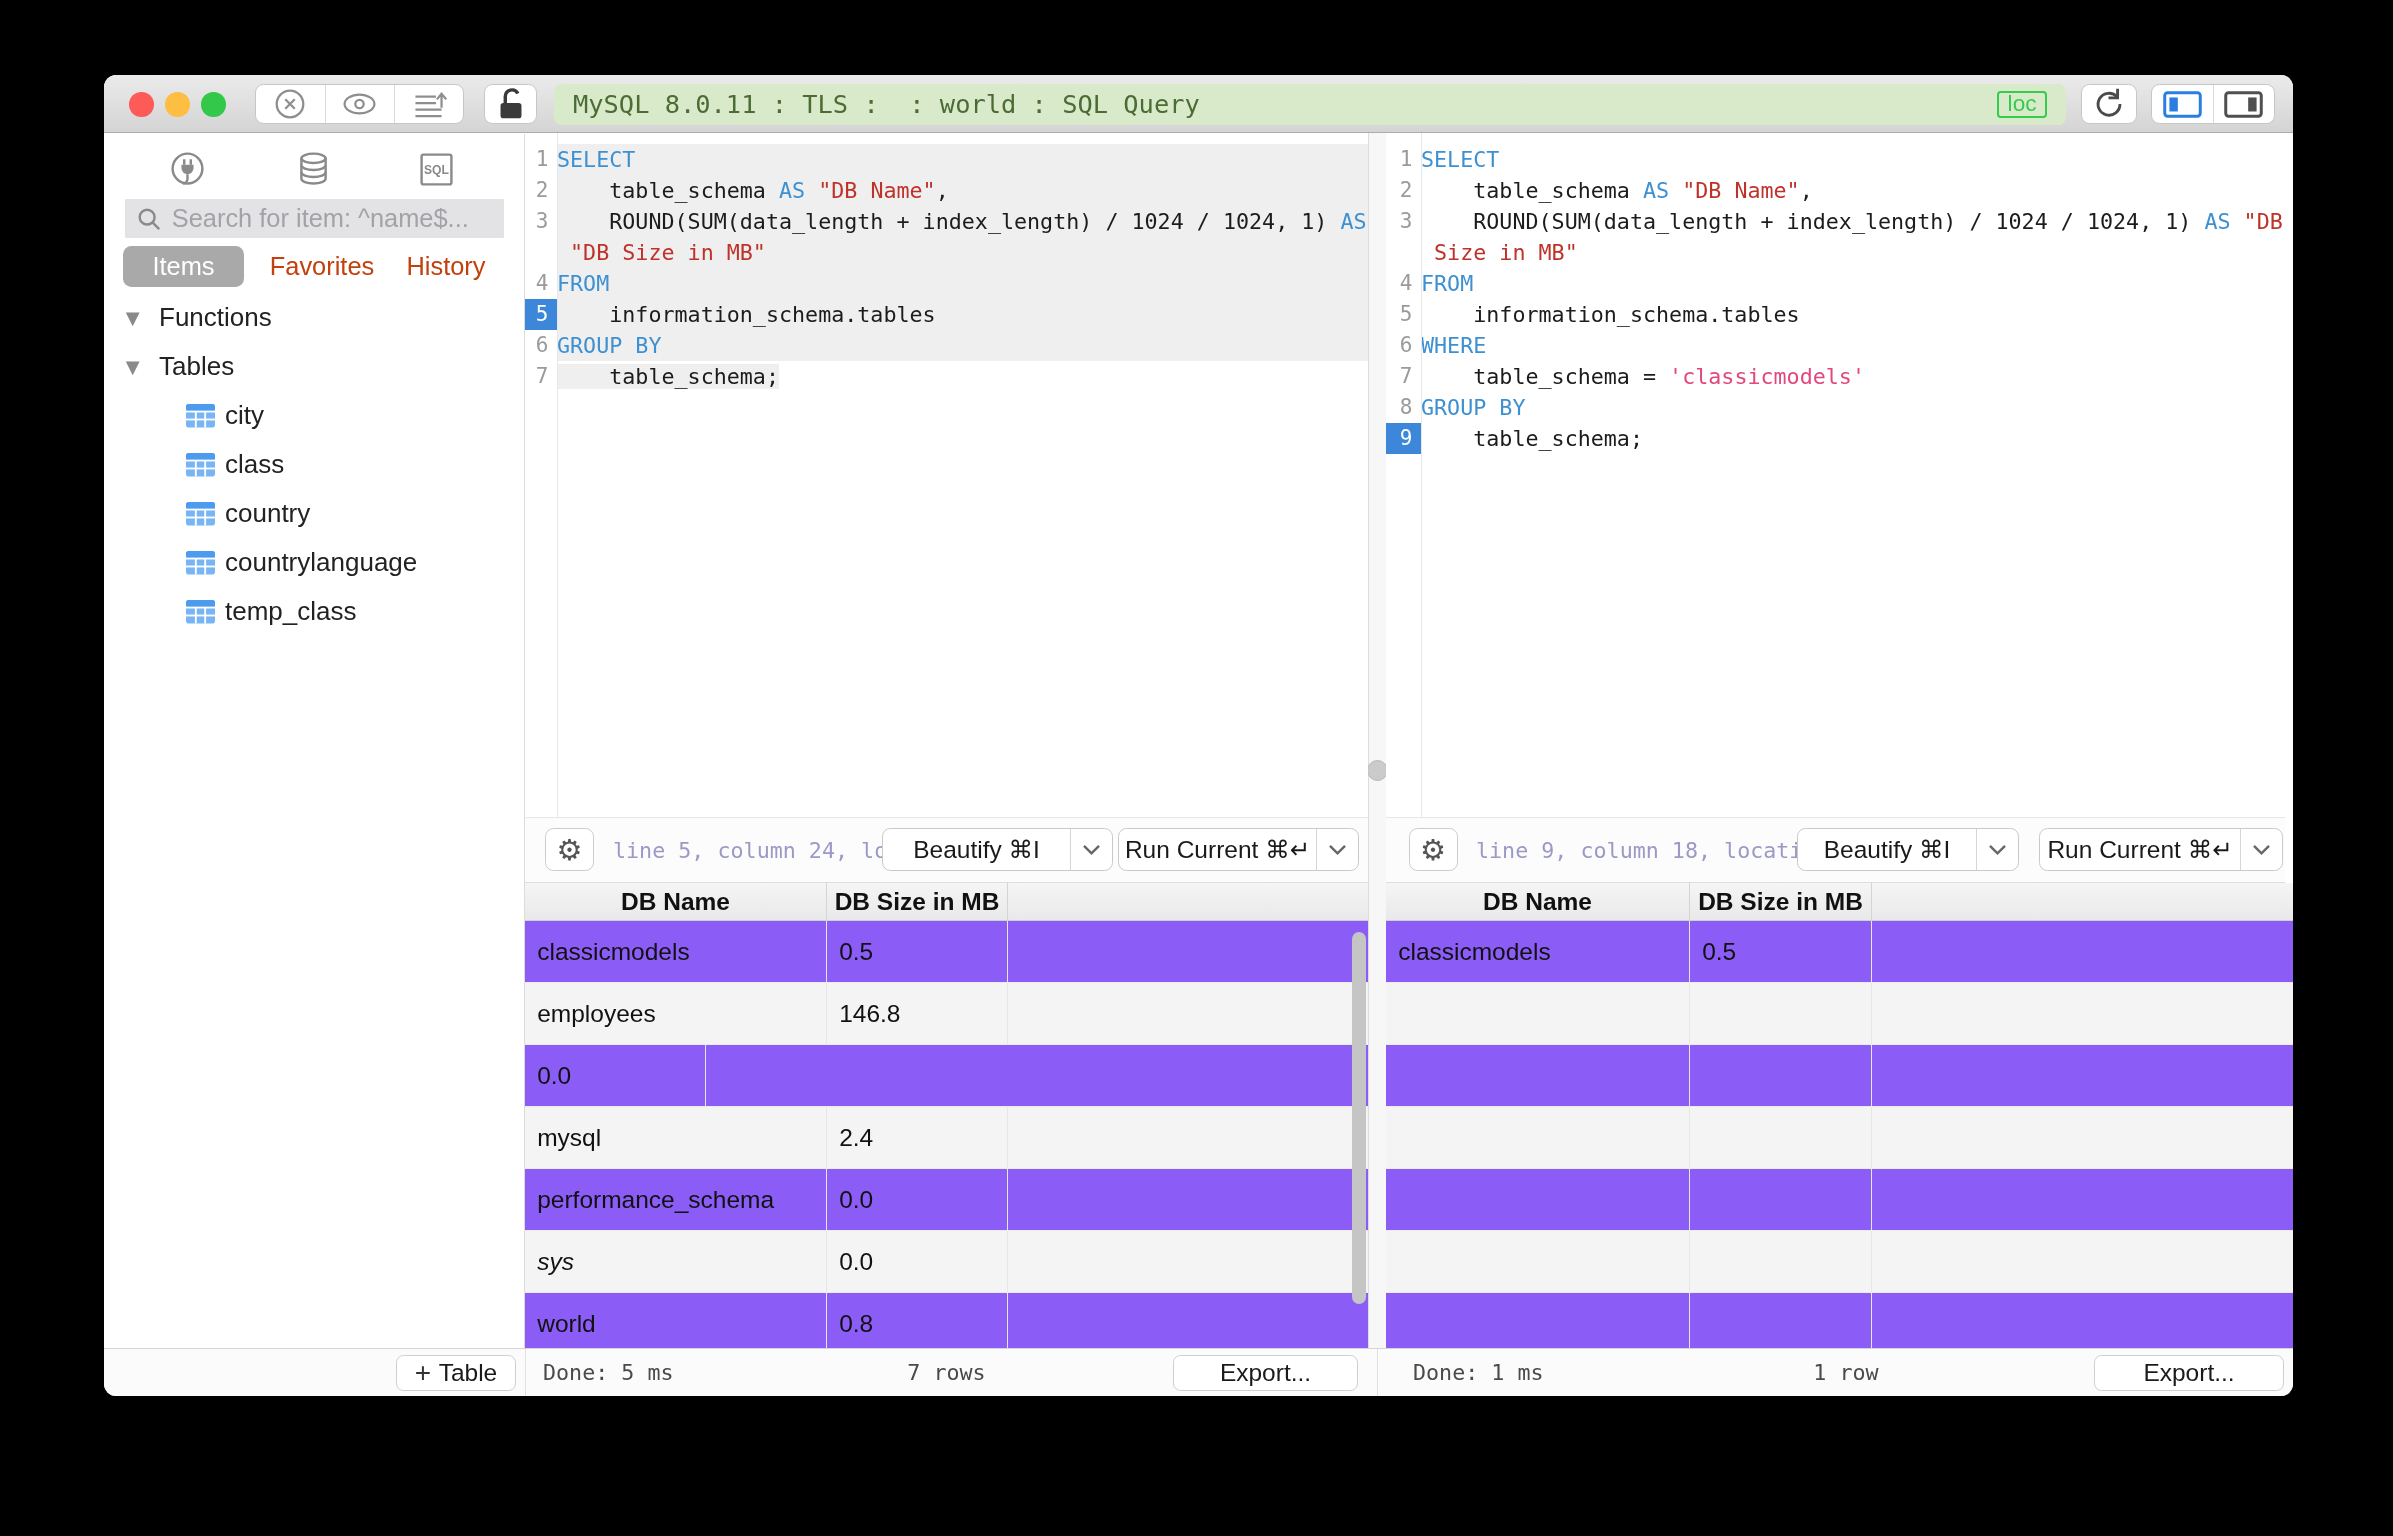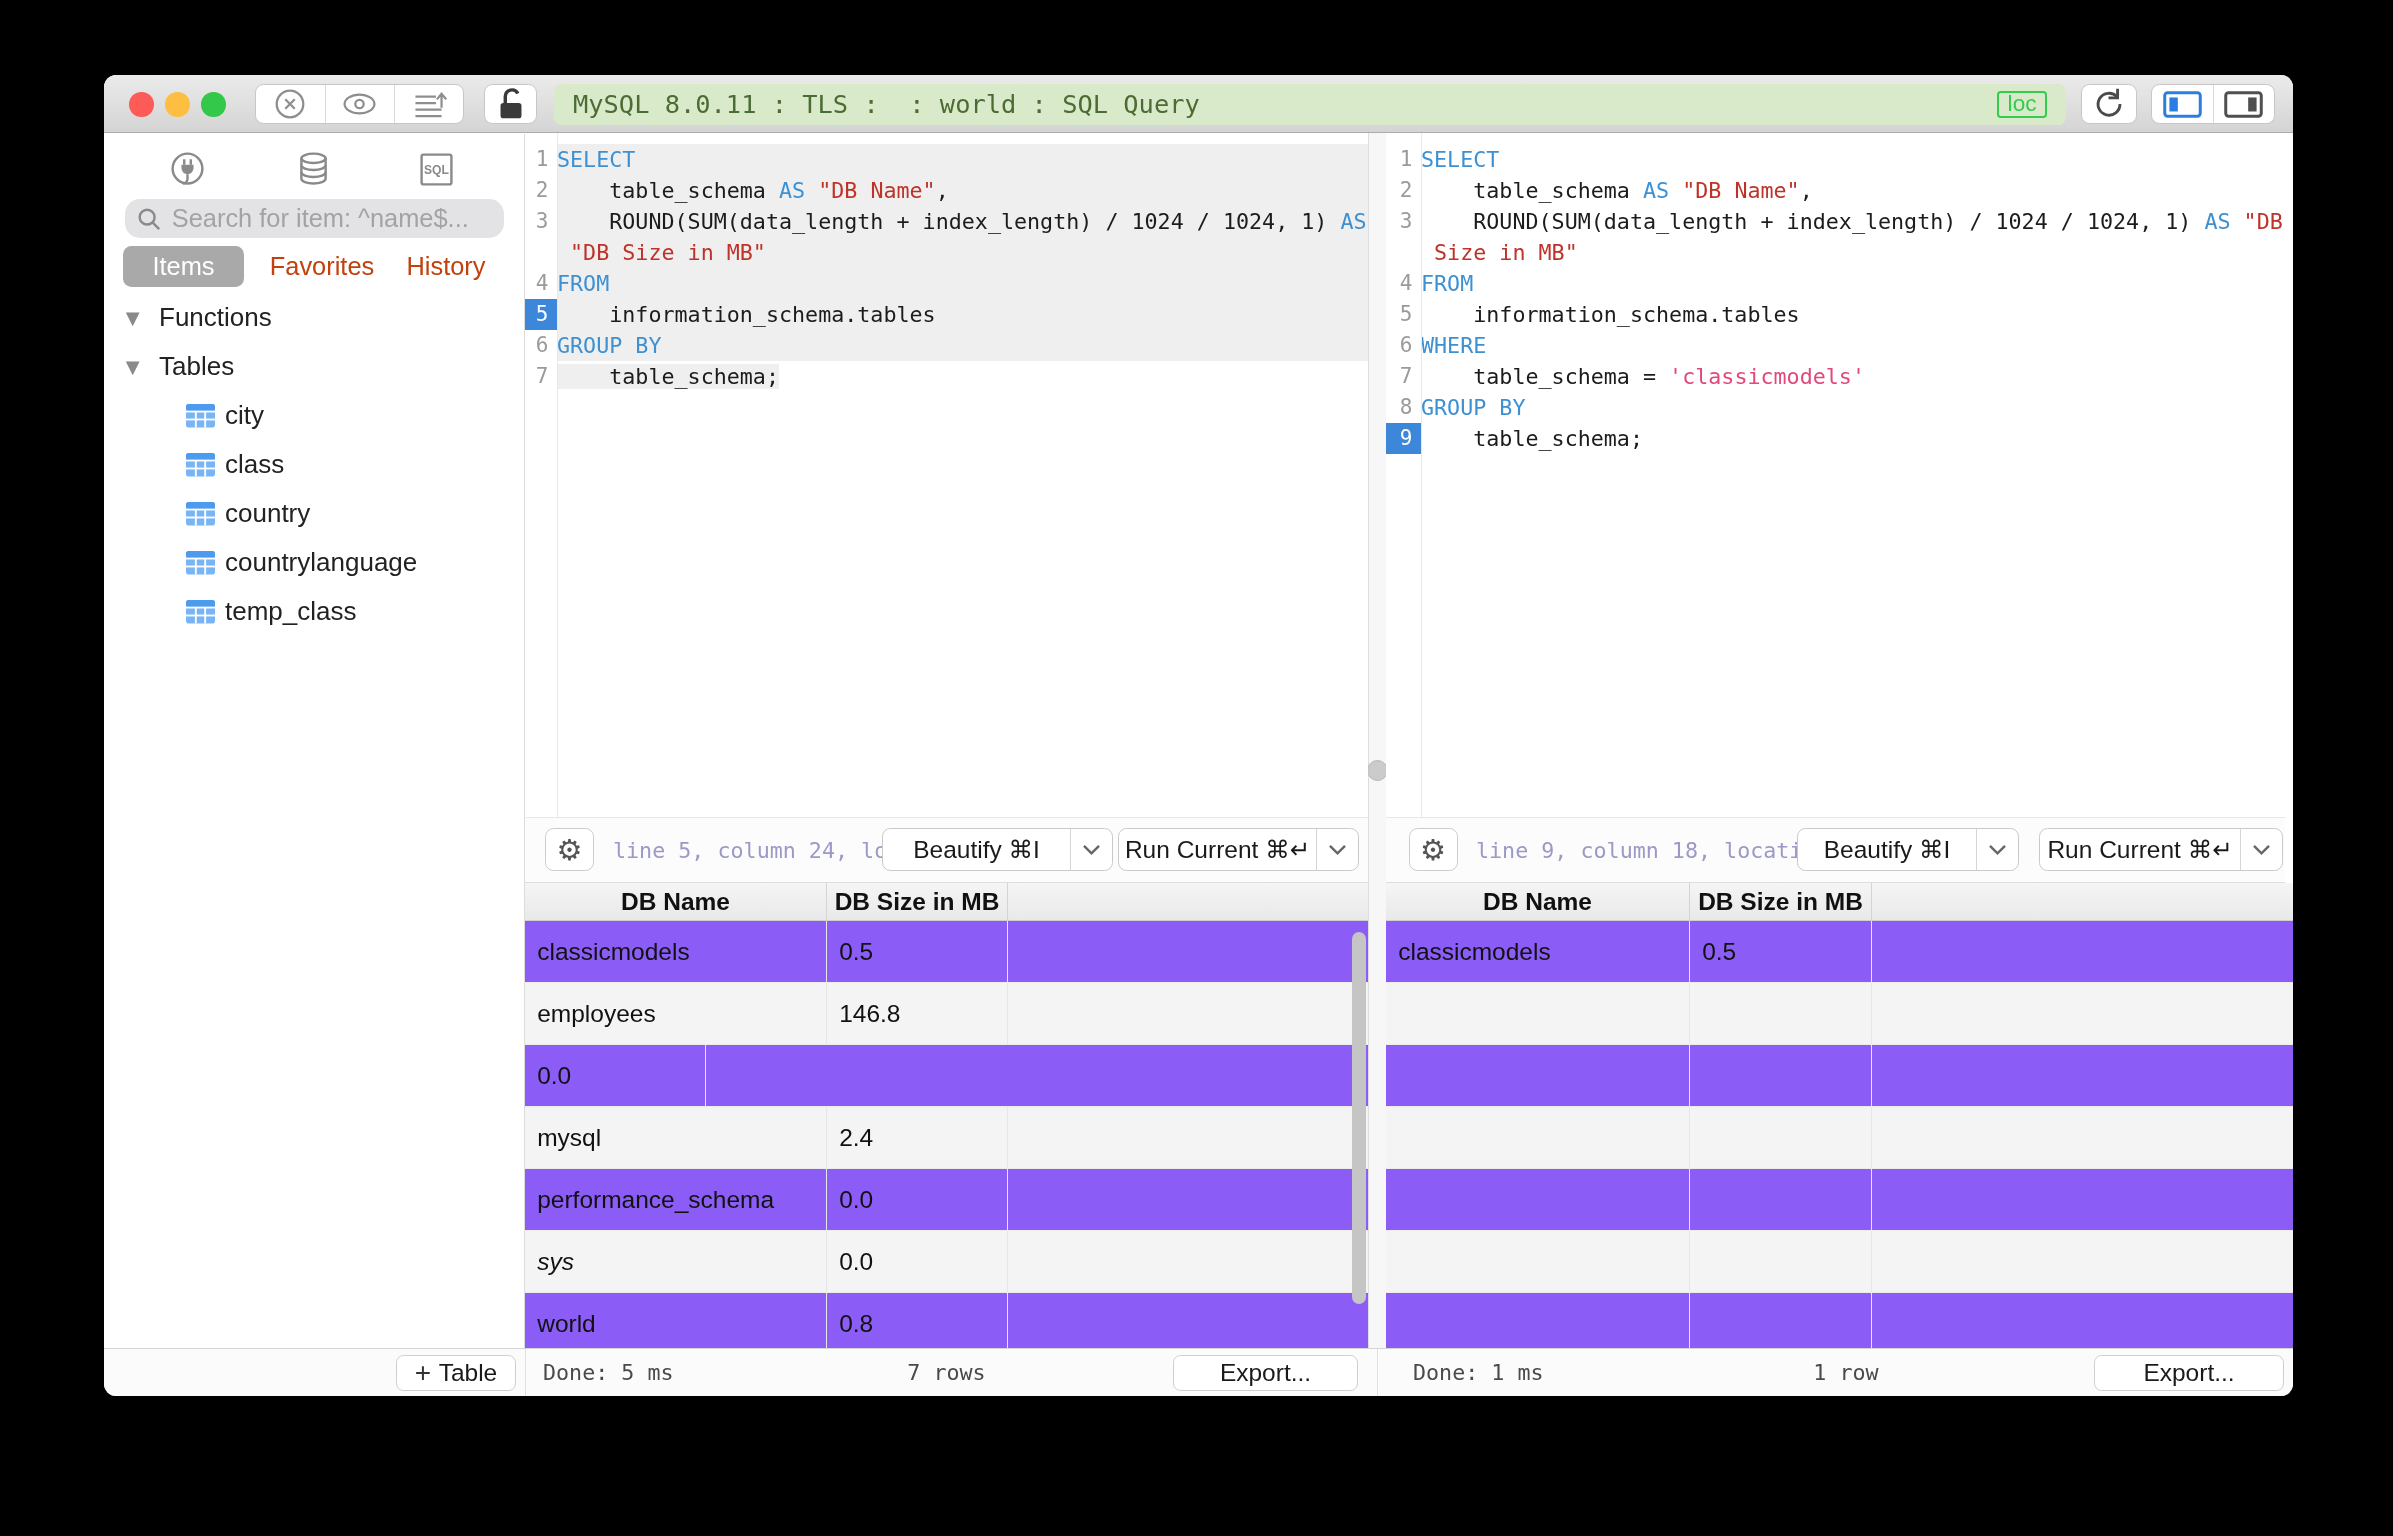--- a/index.html
+++ b/index.html
@@ -29,21 +29,21 @@
     border-radius:3.8px;color:#33CC4E;font-size:22.6px;line-height:22.6px;display:flex;align-items:center;}
   #refresh-btn{left:1977px;width:56px;}
   #grp-panels{left:2047px;width:124px;}
   #grp-panels .tb-seg{width:62px;}
 
   
   .sidebar{position:absolute;left:0;top:59px;width:421px;bottom:48px;background:#fff;
     border-right:0.9px solid #DCDCDC;}
   .sb-iconbtn{position:absolute;top:15px;width:43px;height:43px;display:flex;justify-content:center;}
   .search-box{position:absolute;left:21px;top:65px;width:379px;height:39px;background:#E3E2E5;
-    border-radius:15px;display:flex;align-items:center;padding:0 11.3px;}
+    border-radius:1px;display:flex;align-items:center;padding:0 11.3px;}
   .search-box input{flex:1;border:none;background:transparent;outline:none;font-size:25.4px;
     color:#222;font-family:"Liberation Sans",sans-serif;margin-left:7.5px;}
   .search-box input::placeholder{color:#A2A2A7;}
   .tabs{position:absolute;left:0;top:112px;width:421px;height:41px;}
   .tab{position:absolute;top:0;height:41px;display:flex;align-items:center;justify-content:center;
     font-size:25.4px;color:#c2410c;}
   .tab-active{background:#A9A9A9;color:#fff;border-radius:8.5px;}
   #tree{position:absolute;left:0;top:159px;right:0;}
   .tree-row{position:relative;height:49px;display:flex;align-items:center;font-size:26px;color:#222;}
   .tree-tri{position:absolute;left:21.7px;font-size:18px;color:#8A8A8A;font-family:"DejaVu Sans",sans-serif;}

